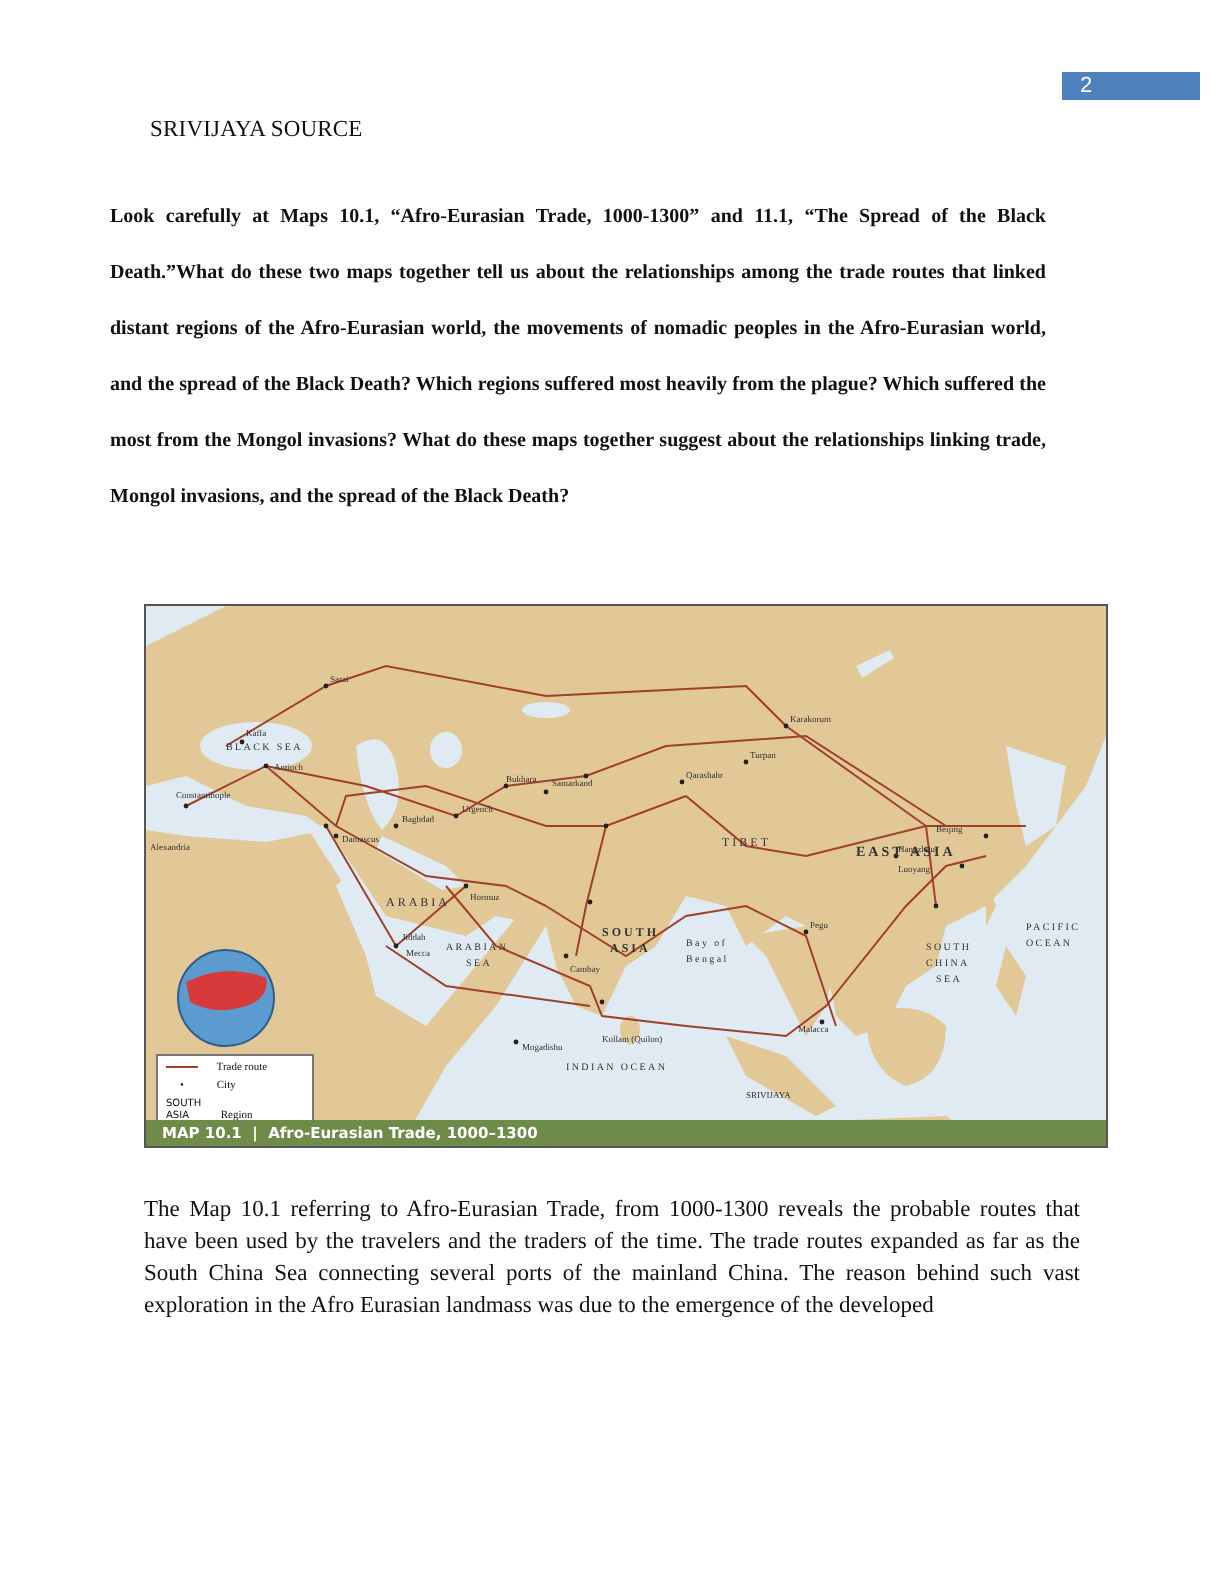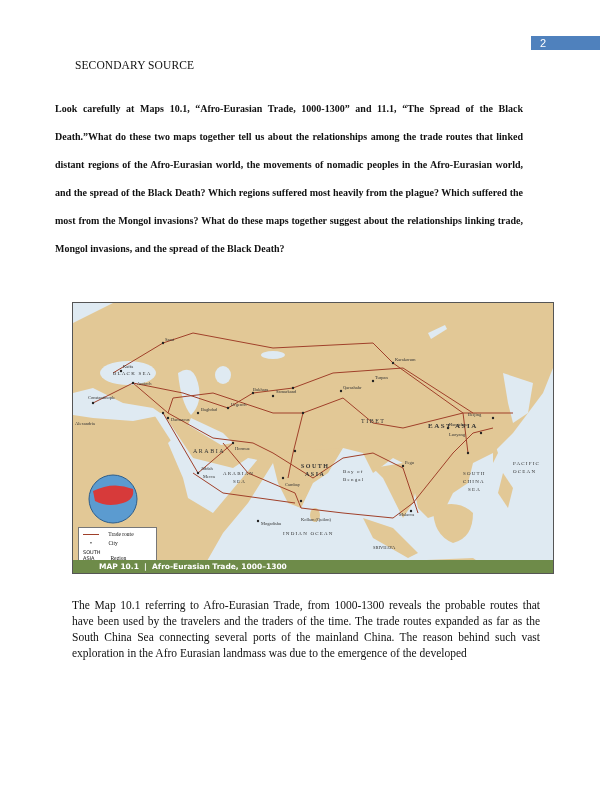--- a/index.html
+++ b/index.html
@@ -9,33 +9,33 @@
               background: #4f81bd; color: #fff; font-size: 11px; line-height: 14px;
               padding-left: 9px; box-sizing: border-box; font-family: "Liberation Sans", sans-serif; }
   .header { position: absolute; left: 75px; top: 59px; font-size: 11.5px; letter-spacing: 0.1px; }
   .question { position: absolute; left: 55px; top: 95px; width: 468px; font-size: 10px;
               font-weight: bold; line-height: 28px; text-align: justify; }
   .map { position: absolute; left: 72px; top: 302px; width: 482px; height: 272px; overflow: hidden;
          border: 1px solid #555; box-sizing: border-box; background: #15803d; }
   .map svg { display: block; }
   .caption { position: absolute; left: 0; bottom: 0; width: 100%; height: 13px; background: #6e8b49;
              color: #fff; font-family: "DejaVu Sans", sans-serif; font-weight: bold; font-size: 7.5px;
-             line-height: 13px; padding-left: 26px; box-sizing: border-box; white-space: pre; }
+             line-height: 13px; padding-left: 8px; box-sizing: border-box; white-space: pre; }
   .legend { position: absolute; left: 5px; top: 224px; width: 77px; height: 36px; background: #fff;
             border: 1px solid #777; font-size: 5.5px; font-family: "Liberation Serif", serif; }
   .legend .row { position: absolute; left: 4px; }
   .body-text { position: absolute; left: 72px; top: 597px; width: 468px; font-size: 11.5px;
                line-height: 16px; text-align: justify; }
   .lbl { font-family: "Liberation Serif", serif; fill: #333; }
 </style>
 </head>
 <body>
 
 <div class="page-num">2</div>
-<div class="header">SECONDARY SOURCE</div>
+<div class="header">SRIVIJAYA SOURCE</div>
 
 <div class="question">Look carefully at Maps 10.1, “Afro-Eurasian Trade, 1000-1300” and 11.1, “The Spread of the Black Death.”What do these two maps together tell us about the relationships among the trade routes that linked distant regions of the Afro-Eurasian world, the movements of nomadic peoples in the Afro-Eurasian world, and the spread of the Black Death?  Which regions suffered most heavily from the plague?  Which suffered the most from the Mongol invasions?  What do these maps together suggest about the relationships linking trade, Mongol invasions, and the spread of the Black Death?</div>
 
 <div class="map">
   <svg width="482" height="265" viewBox="0 0 482 265">
 
     <rect x="0" y="0" width="482" height="265" fill="#dfeaf2"></rect>
 
     <path d="M0,20 L40,0 L482,0 L482,60 L470,90 L455,110 L440,130 L420,150 L400,160 L395,180 L380,190 L370,210 L355,215 L345,205 L340,180 L330,160 L320,155 L300,170 L290,150 L270,145 L255,150 L240,175 L228,205 L215,200 L205,180 L200,160 L175,155 L160,165 L140,160 L120,155 L100,135 L85,150 L70,175 L60,200 L45,240 L40,265 L0,265 Z" fill="#e2c896"></path>
 

